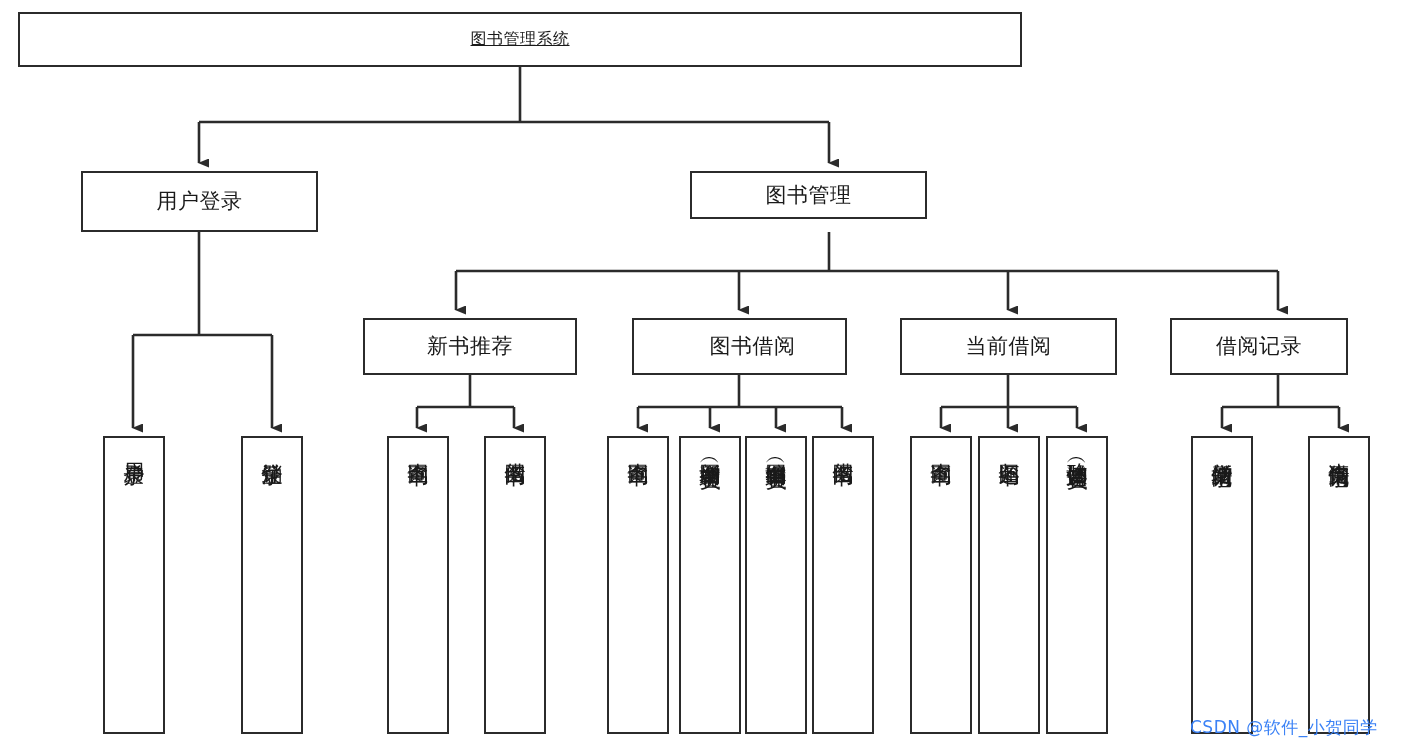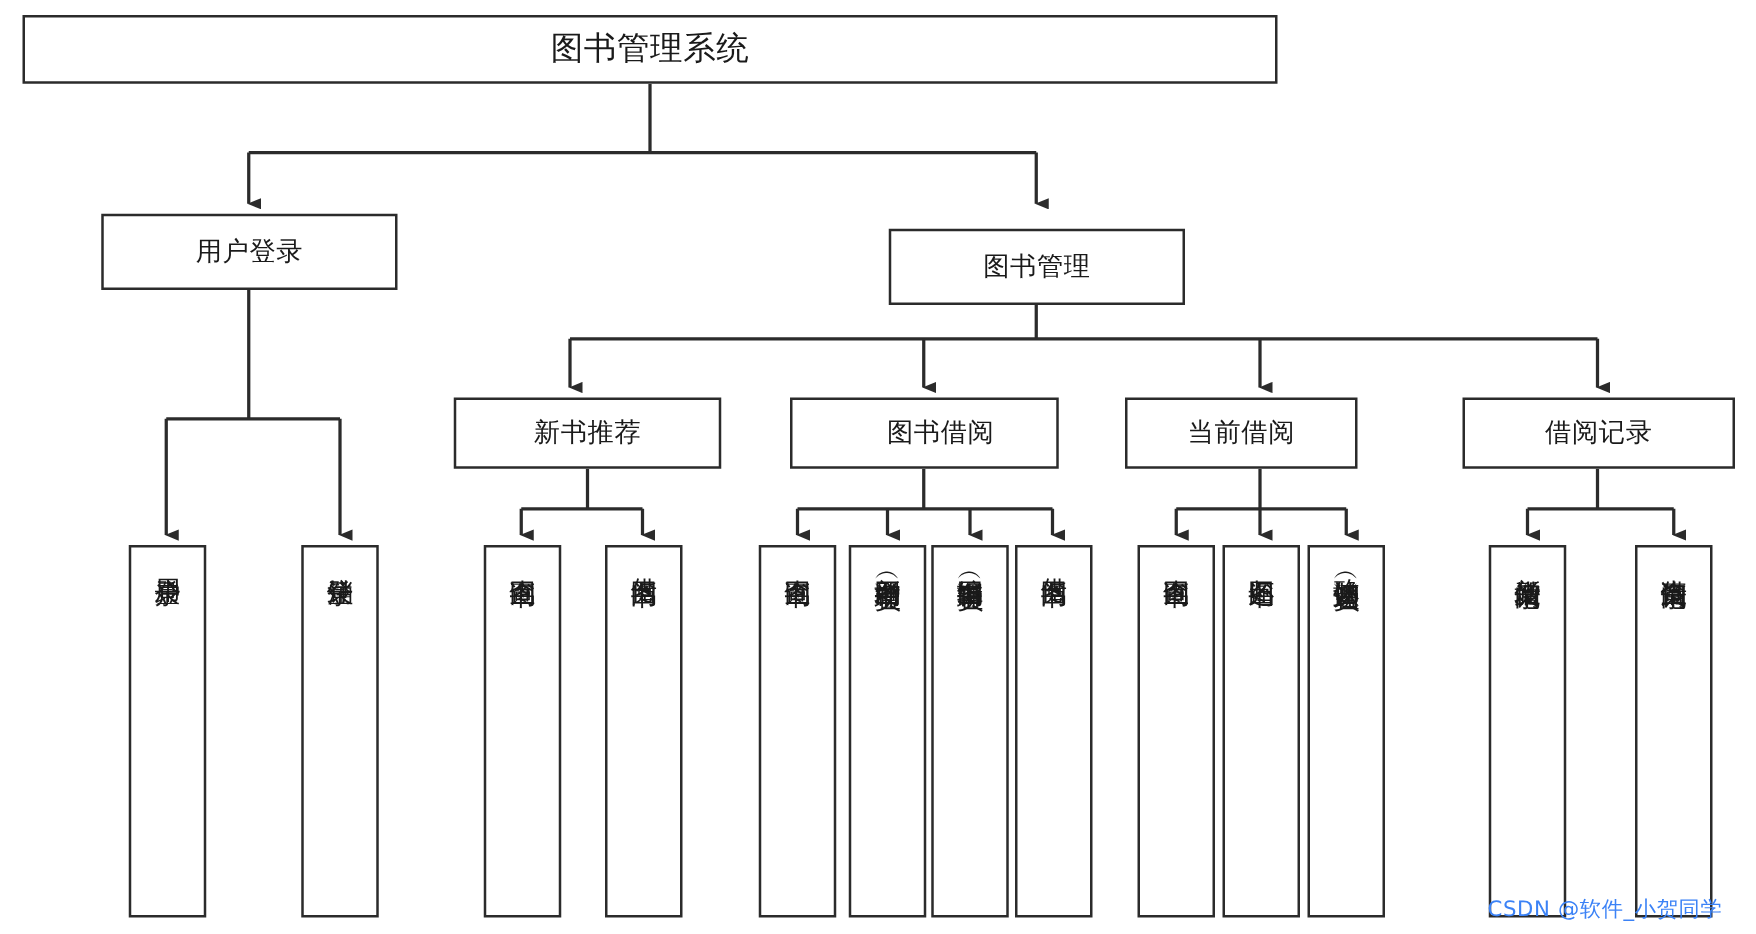--- a/index.html
+++ b/index.html
@@ -42,21 +42,22 @@
     text-align: center;
     line-height: 1.18;
     letter-spacing: 0.5px;
     color: #1a1a1a;
   }
   .node.horizontal .node-label {
     writing-mode: horizontal-tb;
     font-size: 21px;
   }
   .node.root .node-label {
-    font-size: 26px;
+    font-size: 16px;
+    text-decoration: underline;
   }
   .node.vertical {
     align-items: flex-start;
     padding-top: 8px;
   }
   .node.vertical .node-label {
     writing-mode: vertical-rl;
     text-orientation: upright;
     font-size: 21px;
     line-height: 1.05;
@@ -130,34 +131,34 @@
     </g>
   </svg>
 
   <div class="node root horizontal" style="left:18px; top:12px; width:1004px; height:55px;">
     <span class="node-label">图书管理系统</span>
   </div>
 
   <div class="node horizontal" style="left:81px; top:171px; width:237px; height:61px;">
     <span class="node-label">用户登录</span>
   </div>
-  <div class="node horizontal" style="left:711px; top:171px; width:237px; height:61px;margin-top:12px;">
+  <div class="node horizontal" style="left:690px; top:171px; width:237px; height:48px;">
     <span class="node-label">图书管理</span>
   </div>
 
   <div class="node horizontal" style="left:363px; top:318px; width:214px; height:57px;">
     <span class="node-label">新书推荐</span>
   </div>
   <div class="node horizontal" style="left:632px; top:318px; width:215px; height:57px;padding-left:26px;">
     <span class="node-label">图书借阅</span>
   </div>
-  <div class="node horizontal" style="left:900px; top:318px; width:186px; height:57px;">
+  <div class="node horizontal" style="left:900px; top:318px; width:217px; height:57px;">
     <span class="node-label">当前借阅</span>
   </div>
-  <div class="node horizontal" style="left:1170px; top:318px; width:218px; height:57px;">
+  <div class="node horizontal" style="left:1170px; top:318px; width:178px; height:57px;">
     <span class="node-label">借阅记录</span>
   </div>
 
   <div class="node vertical" style="left:103px; top:436px; width:62px; height:298px;">
     <span class="node-label">用户登录</span>
   </div>
   <div class="node vertical" style="left:241px; top:436px; width:62px; height:298px;">
     <span class="node-label">注销登录</span>
   </div>
 

